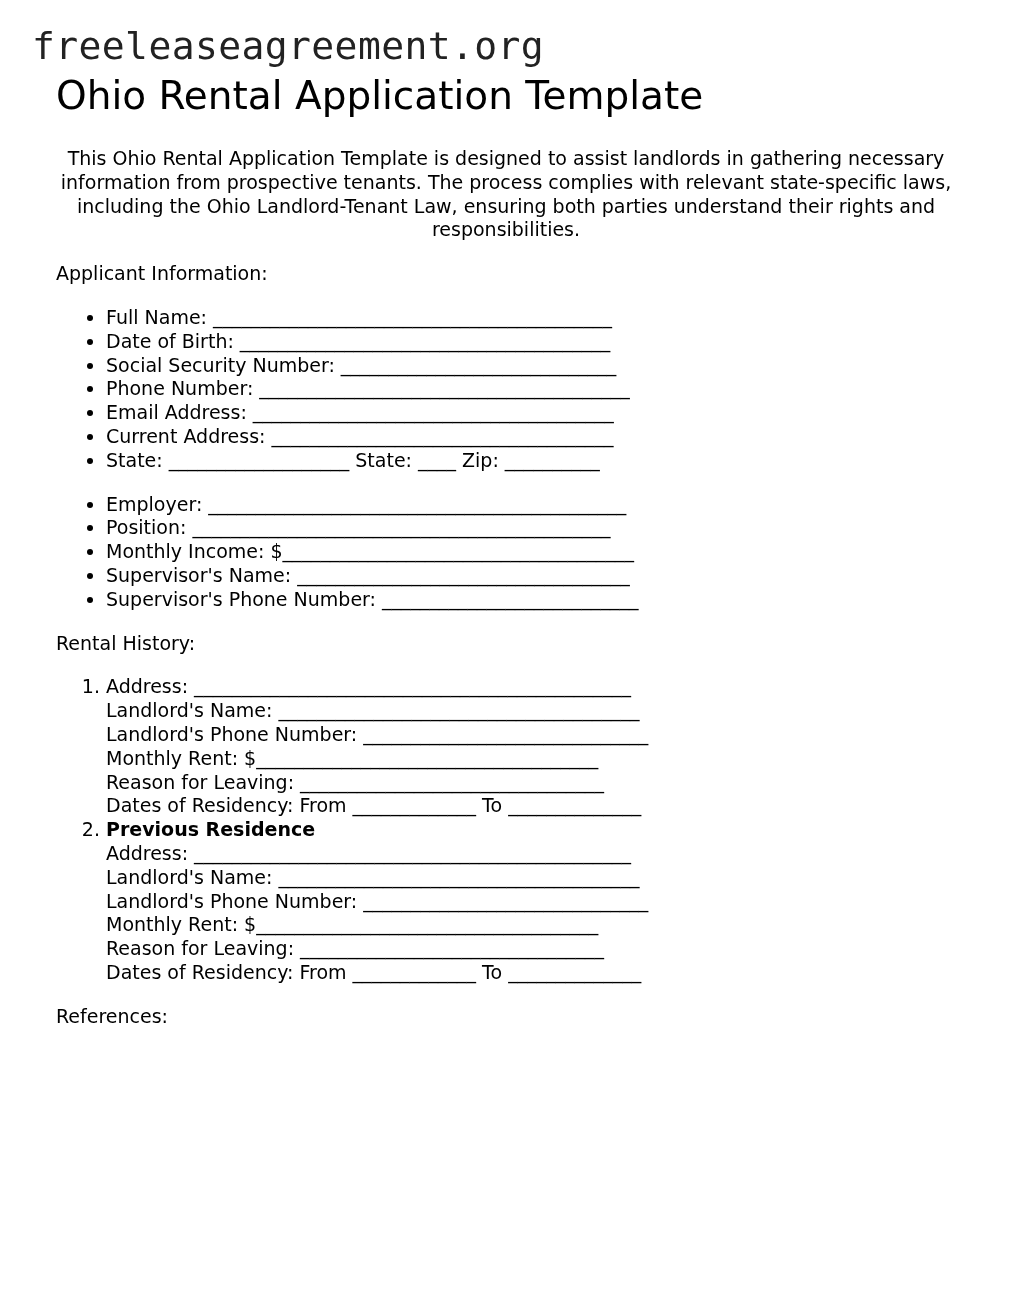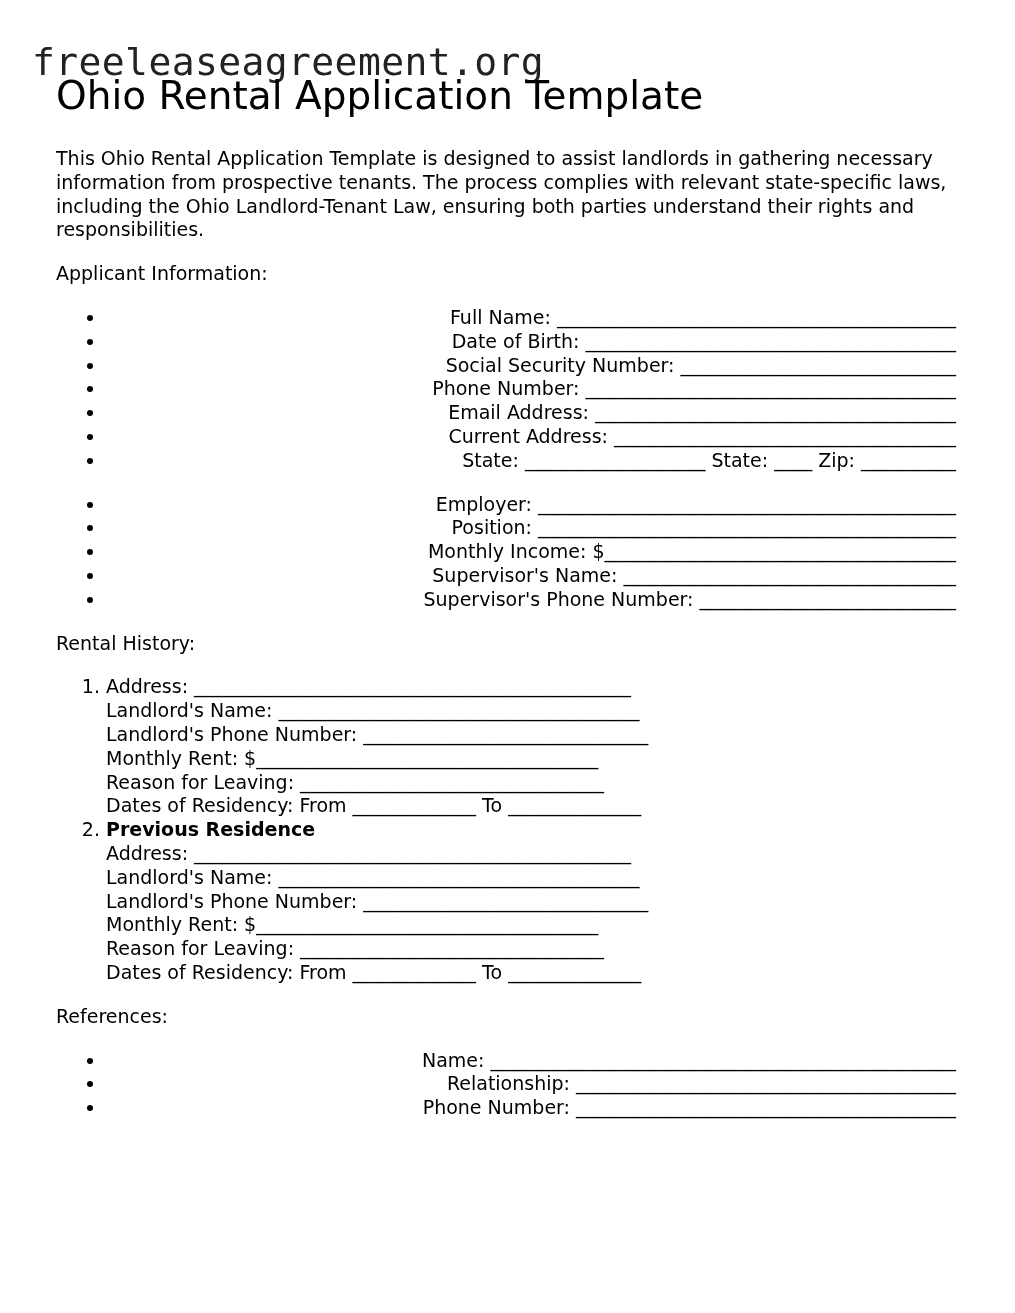--- a/index.html
+++ b/index.html
@@ -1,35 +1,35 @@
 <!DOCTYPE html>
 <html><head>
 <meta charset="utf-8">
 <style>
   html, body { margin: 0; padding: 0; background: #ffffff; }
   body {
     width: 1015px; height: 1313px; position: relative; overflow: hidden;
     color: #000; font-family: "DejaVu Sans", sans-serif;
   }
   .site {
-    position: absolute; left: 32px; top: 40px;
+    position: absolute; left: 32px; top: 24px;
     font-family: "DejaVu Sans Mono", "Liberation Mono", monospace;
     font-size: 38px; line-height: 44px; color: #222; letter-spacing: 0.4px;
     margin: 0;
   }
   .content { position: absolute; left: 56px; top: 72px; width: 900px; }
   h1 {
     margin: 0; font-size: 39px; line-height: 48px; font-weight: normal;
     font-family: "DejaVu Sans", sans-serif;
   }
   p, li, .sec { font-size: 19px; line-height: 23.8px; }
-  .intro { margin: 27px 0 0 0; }
+  .intro { margin: 27px 0 0 0; text-align: center; }
   .sec { margin: 20px 0 0 0; }
   ul, ol { margin: 20px 0 0 0; padding-left: 50px; }
-  ul li { list-style: disc; text-align: right; }
+  ul li { list-style: disc; }
   ol li { list-style: decimal; }
   .line { white-space: pre; }
   .sub { display: block; white-space: pre; }
   .bold { font-weight: bold; }
 </style>
 </head>
 <body>
 
 <div class="site">freeleaseagreement.org</div>
 
@@ -71,19 +71,14 @@
       <span class="sub">Address: ______________________________________________</span>
       <span class="sub">Landlord's Name: ______________________________________</span>
       <span class="sub">Landlord's Phone Number: ______________________________</span>
       <span class="sub">Monthly Rent: $____________________________________</span>
       <span class="sub">Reason for Leaving: ________________________________</span>
       <span class="sub">Dates of Residency: From _____________ To ______________</span>
     </li>
   </ol>
 
   <div class="sec">References:</div>
-  <ul>
-    <li><span class="line">Name: _________________________________________________</span></li>
-    <li><span class="line">Relationship: ________________________________________</span></li>
-    <li><span class="line">Phone Number: ________________________________________</span></li>
-  </ul>
 
 </div>
 
 </body></html>

